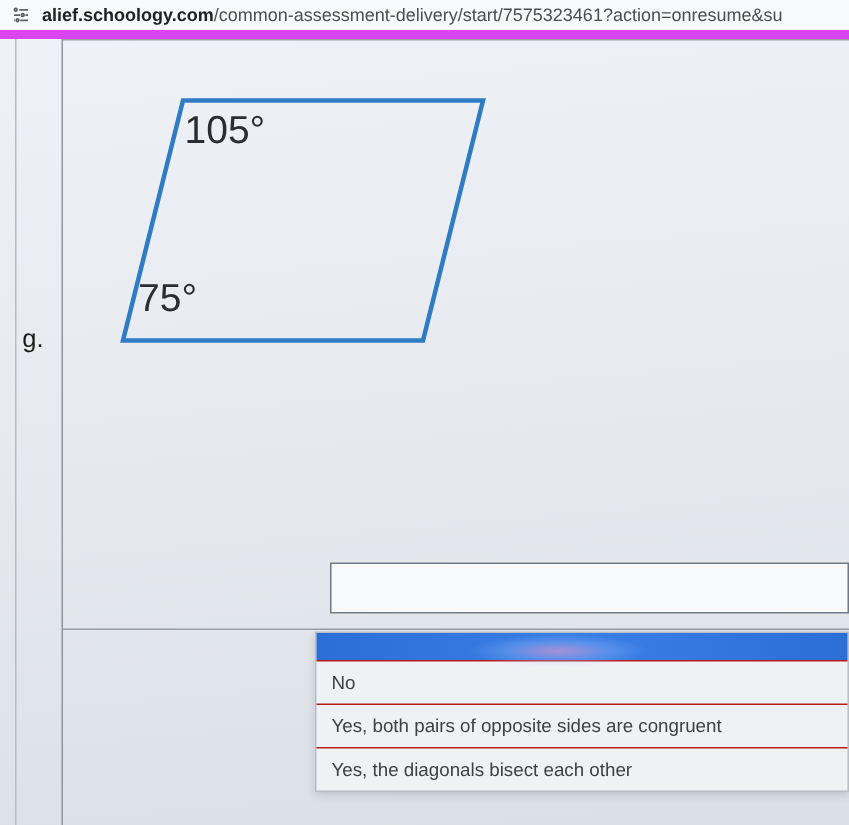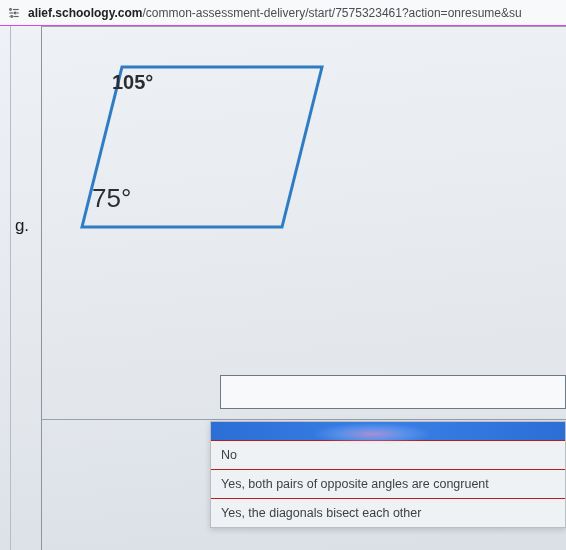--- a/index.html
+++ b/index.html
@@ -4,21 +4,21 @@
 <style>
   * { box-sizing: border-box; margin: 0; padding: 0; }
   html, body { width: 566px; height: 550px; overflow: hidden; font-family: Arial, Helvetica, sans-serif; background: #e8ebee; }
   
   .address-bar {
     height: 26px;
     background: #f8f9fa;
     display: flex;
     align-items: center;
     padding: 0 6px;
-    border-bottom: 1px solid #d946ef;
+    border-bottom: 6px solid #d946ef;
     font-size: 12px;
     color: #4a4d52;
   }
   .address-bar .site-icon { width: 16px; height: 16px; margin-right: 6px; display:flex; align-items:center; justify-content:center; color:#5f6368; }
   .url b { font-weight: 600; color:#202124; }
   .url { white-space: nowrap; overflow: hidden; }
 
   .page {
     position: relative;
     display: flex;
@@ -53,24 +53,24 @@
     border-top: 1px solid #9aa0a7;
   }
 
   .figure {
     position: absolute;
     top: 30px;
     left: 30px;
   }
   .angle-top {
     position: absolute;
-    top: 44px; left: 70px;
-    font-size: 20px;
+    top: 44px; left: 81px;
+    font-size: 26px;
     color: #2a2d31;
-    font-weight: 700;
+    font-weight: 400;
   }
   .angle-bot {
     position: absolute;
     top: 156px; left: 50px;
     font-size: 26px;
     color: #2a2d31;
     font-weight: 500;
   }
 
   .bottom-rule {
@@ -165,20 +165,20 @@
     <div class="angle-bot">75°</div>
 
 
     <div class="answer-box"></div>
 
     <div class="bottom-rule"></div>
 
     <div class="dropdown">
       <div class="opt hl"></div>
       <div class="opt">No</div>
-      <div class="opt">Yes, both pairs of opposite angles are congruent</div>
+      <div class="opt">Yes, both pairs of opposite sides are congruent</div>
       <div class="opt">Yes, the diagonals bisect each other</div>
 
     </div>
     <div class="lens-flare"></div>
 
   </div>
 </div>
 
 </body></html>

